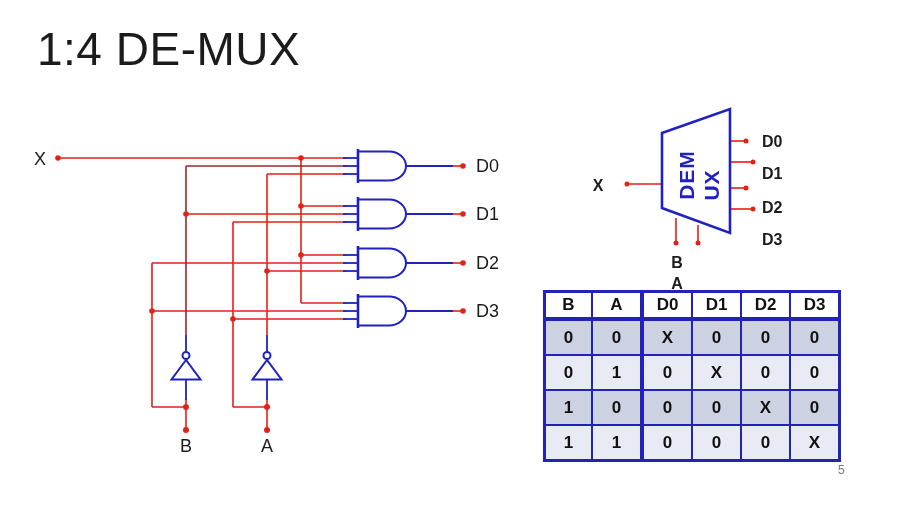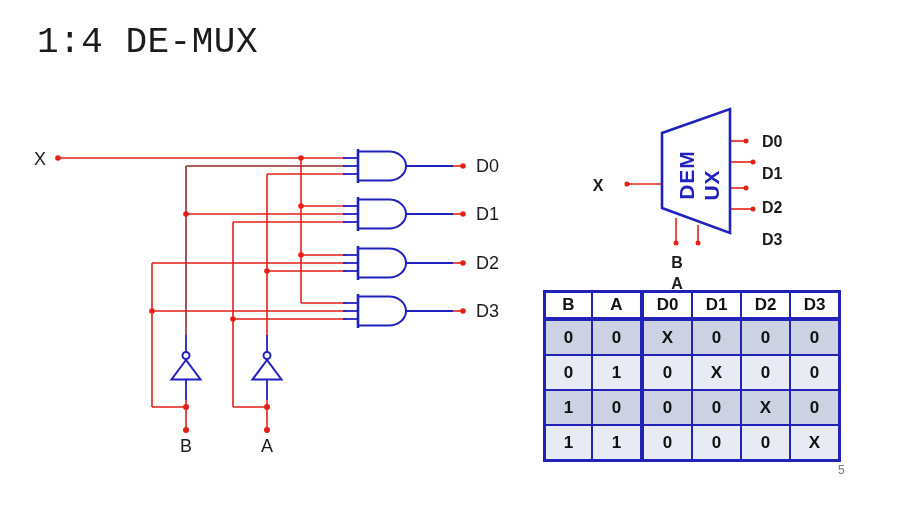--- a/index.html
+++ b/index.html
@@ -2,22 +2,22 @@
 <html style="--wire: #e52017; --wire_dark: #96292a; --blue: #2121c0; --label: #1b1b1b; --table_border: #2222b8; --row_odd: #ccd2e1; --row_even: #e8ebf4; --page_num: #7a7a7a;"><head>
 <meta charset="utf-8">
 <style>
   html,body{margin:0;padding:0;}
   body{
     width:900px;height:506px;position:relative;background:#ffffff;overflow:hidden;
     font-family:"Liberation Sans",sans-serif;
   }
   .title{
     position:absolute;left:37px;top:22px;
-    font-family:Liberation Mono, monospace;
-    font-size:36px;color:var(--label);letter-spacing:0.5px;white-space:nowrap;text-align:center;
+    font-family:Liberation Sans, sans-serif;
+    font-size:46px;color:var(--label);letter-spacing:0.5px;white-space:nowrap;text-align:center;
   }
   svg.diagram{position:absolute;left:0;top:0;}
   
   .w  {stroke:var(--wire);stroke-width:1.6;fill:none;}
   .wd {stroke:var(--wire_dark);stroke-width:1.6;fill:none;}
   .b  {stroke:var(--blue);stroke-width:1.8;fill:none;}
   .g  {stroke:var(--blue);stroke-width:2;fill:#ffffff;}
   .gbar{stroke:var(--blue);stroke-width:2.6;}
   .dot{fill:var(--wire);stroke:none;}
   .lbl{font-family:"Liberation Sans",sans-serif;font-size:18px;fill:var(--label);}

